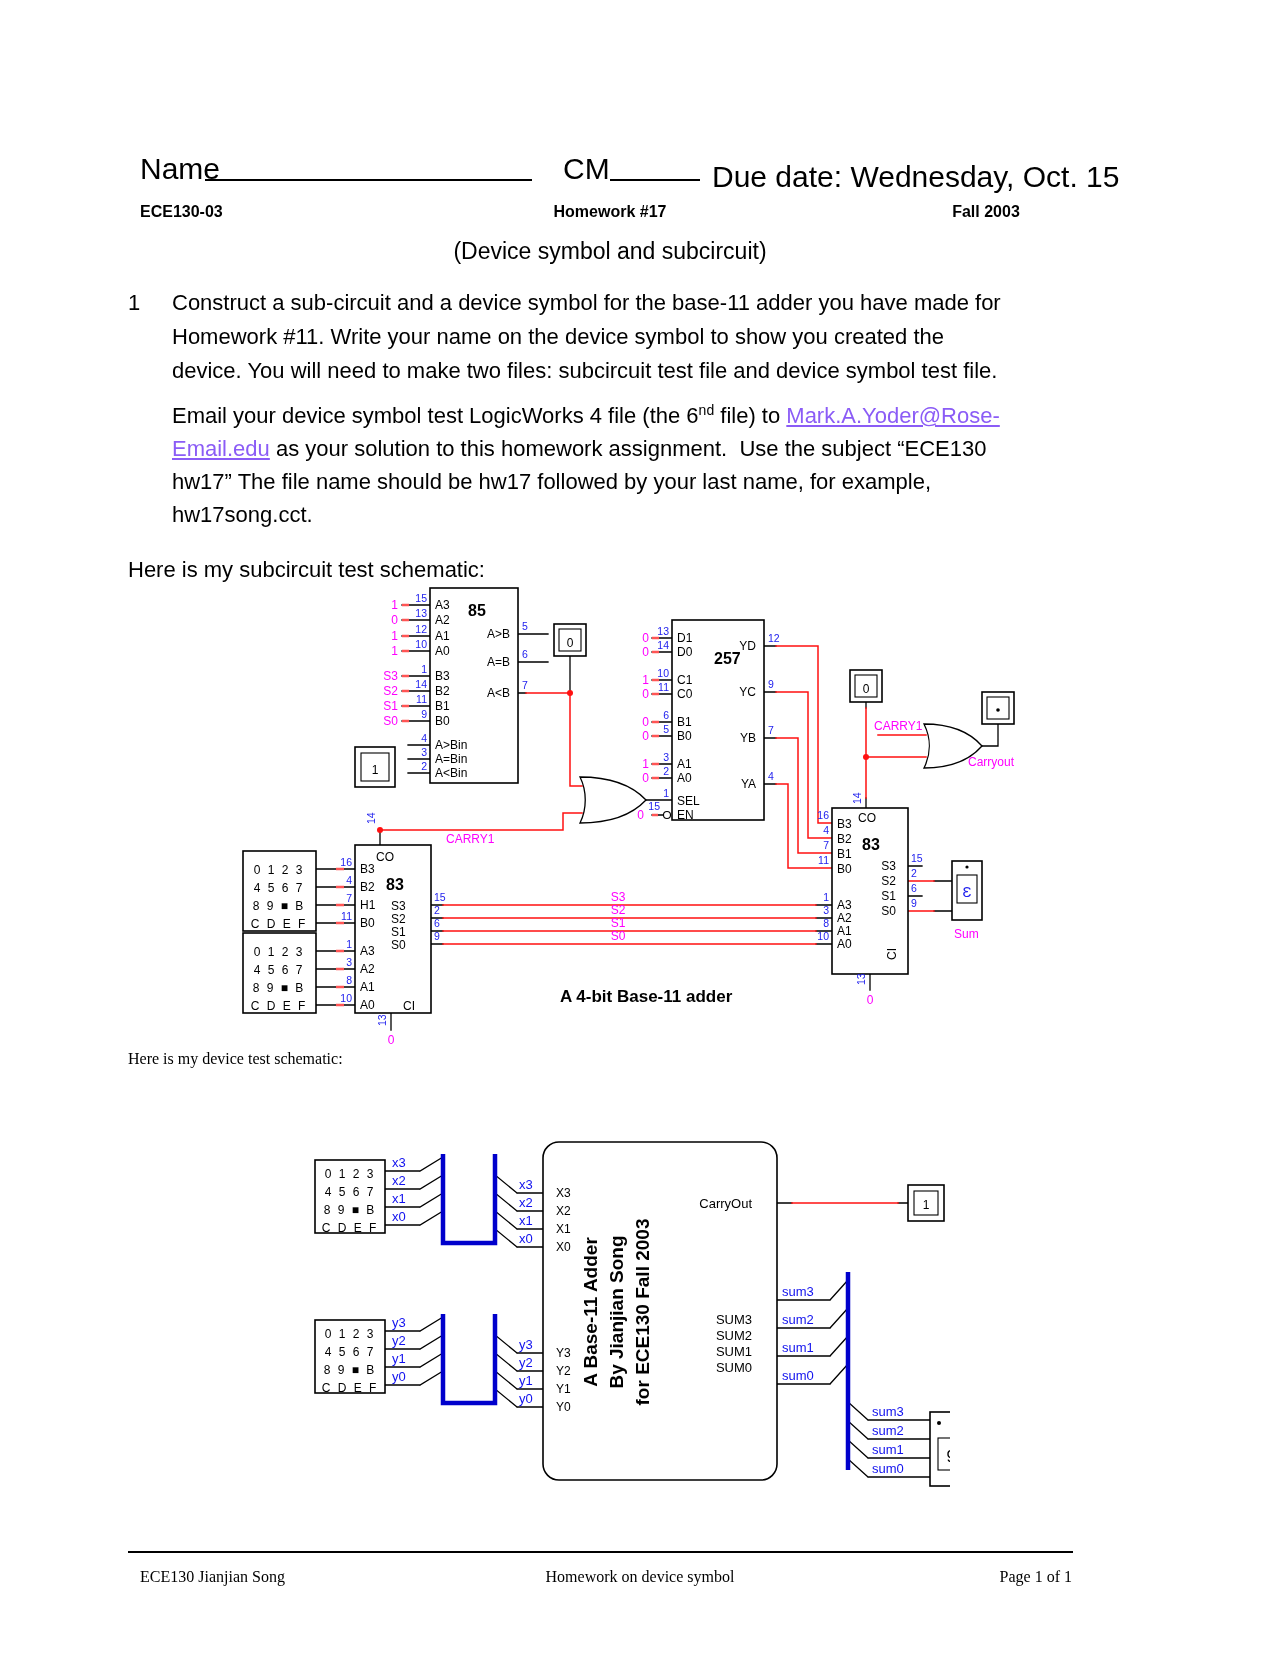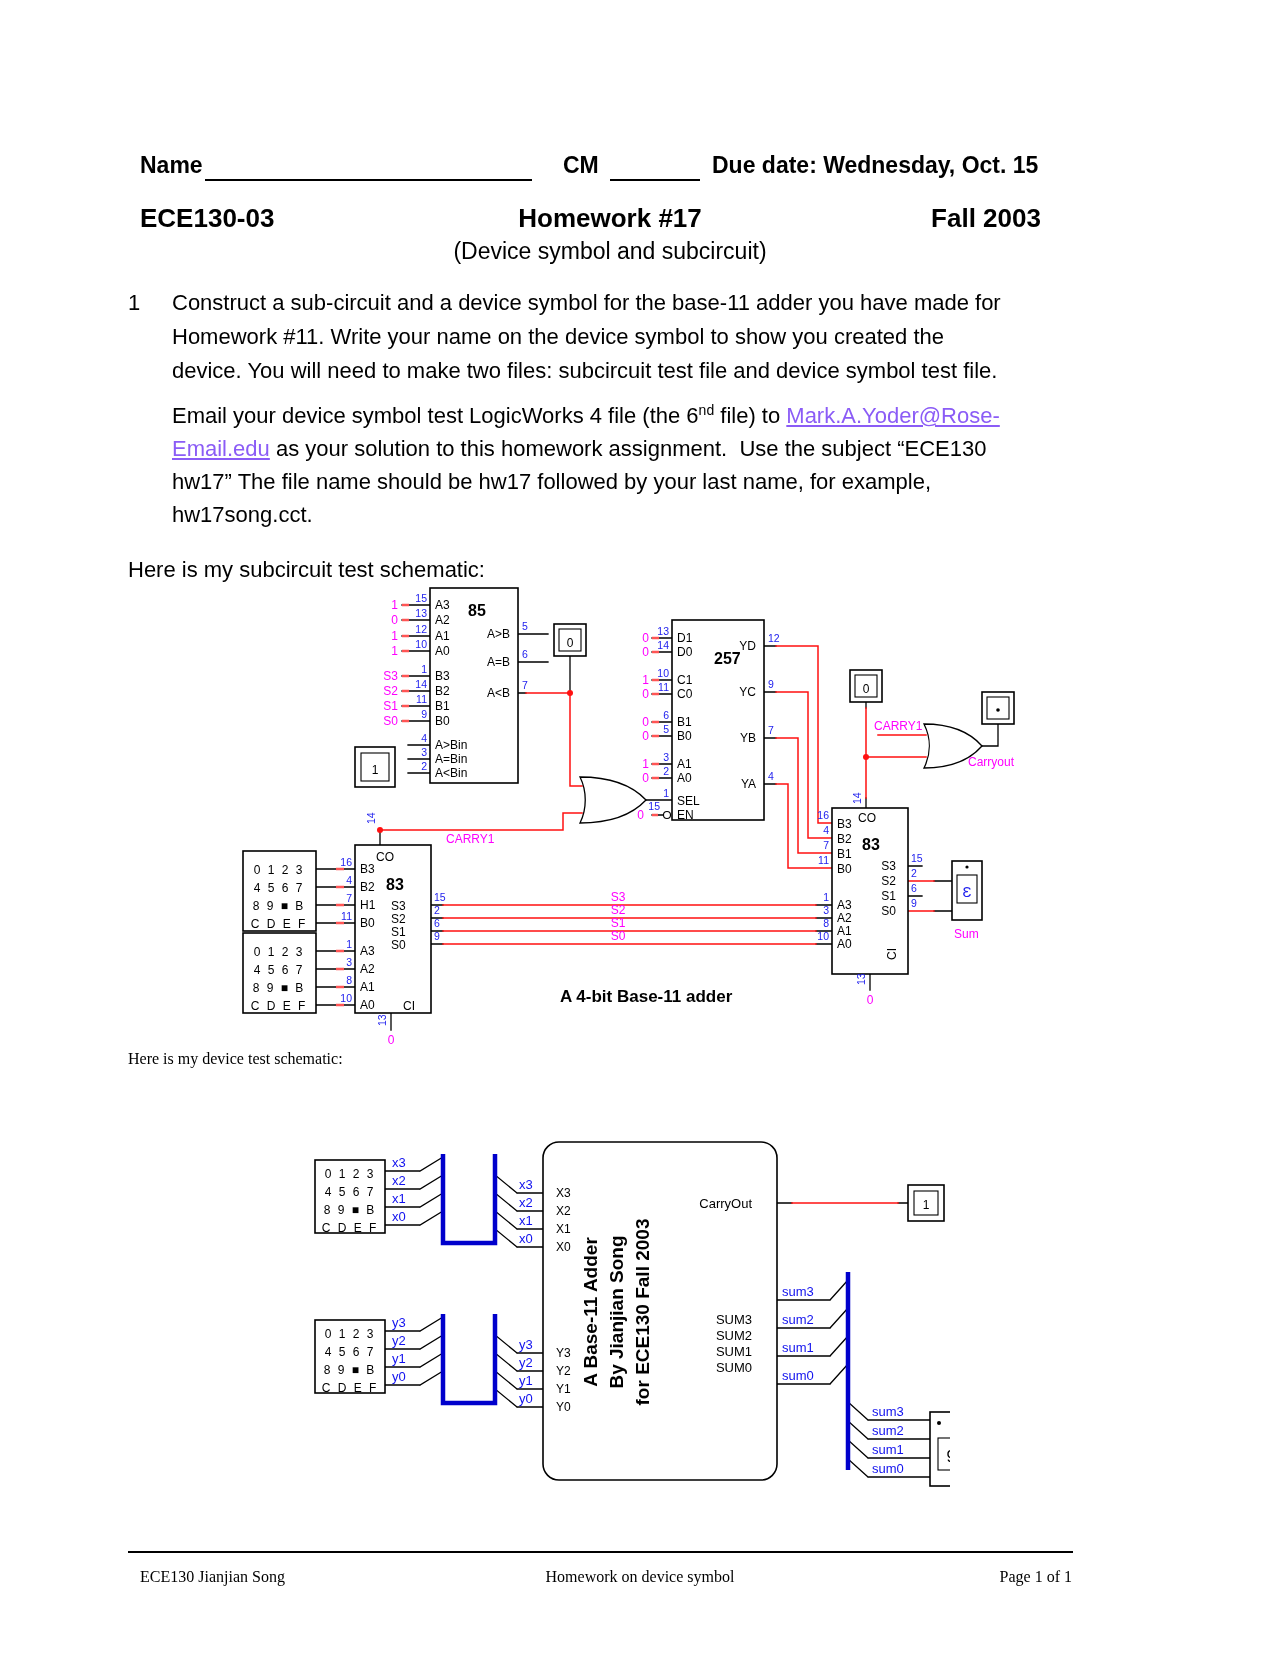--- a/index.html
+++ b/index.html
@@ -1,19 +1,19 @@
 <!DOCTYPE html>
 <html><head>
 <meta charset="utf-8">
 <style>
   html,body{margin:0;padding:0;background:#fff}
   body{width:1280px;height:1656px;position:relative;font-family:"Liberation Sans",sans-serif;color:#000}
   .abs{position:absolute}
-  .hb{font-size:23px;font-weight:bold;white-space:pre}
-  .ttl{font-size:26px;font-weight:bold}
+  .hb{font-size:30px;font-weight:normal;white-space:pre}
+  .ttl{font-size:16px;font-weight:bold}
   .sub{font-size:23px}
   .bt{font-size:22px;line-height:34px;white-space:pre-wrap}
   .bt2{font-size:22px;line-height:33px;white-space:pre-wrap}
   .lnk{color:#8b5cf6;text-decoration:underline;cursor:pointer}
   .rule{border-top:2px solid #000}
   .uline{border-bottom:2px solid #000}
   .serif{font-family:"Liberation Serif",serif;font-size:16px}
   sup{font-size:14px}
   
   svg text{font-family:"Liberation Sans",sans-serif;font-size:12px;fill:#000}
@@ -32,21 +32,21 @@
   .box2{fill:#fff;stroke:#000;stroke-width:1.1}
   .jd{fill:#ff1111;stroke:none}
 </style>
 </head>
 <body>
 
 <div class="abs hb" style="left:140px;top:152px">Name</div>
 <div class="abs uline" style="left:205px;top:150px;width:327px;height:29px"></div>
 <div class="abs hb" style="left:563px;top:152px">CM</div>
 <div class="abs uline" style="left:610px;top:150px;width:90px;height:29px"></div>
-<div class="abs hb" style="left:712px;top:152px">Due date: Wednesday, Oct. 15</div>
+<div class="abs hb" style="left:712px;top:160px">Due date: Wednesday, Oct. 15</div>
 
 <div class="abs ttl" style="left:140px;top:203px">ECE130-03</div>
 <div class="abs ttl" style="left:440px;top:203px;width:340px;text-align:center">Homework #17</div>
 <div class="abs ttl" style="left:900px;top:203px;width:172px;text-align:center">Fall 2003</div>
 <div class="abs sub" style="left:410px;top:238px;width:400px;text-align:center">(Device symbol and subcircuit)</div>
 
 <div class="abs bt" style="left:128px;top:286px">1</div>
 <div class="abs" style="left:172px;top:286px;width:910px">
   <div class="bt">Construct a sub-circuit and a device symbol for the base-11 adder you have made for</div>
   <div class="bt">Homework #11. Write your name on the device symbol to show you created the</div>

